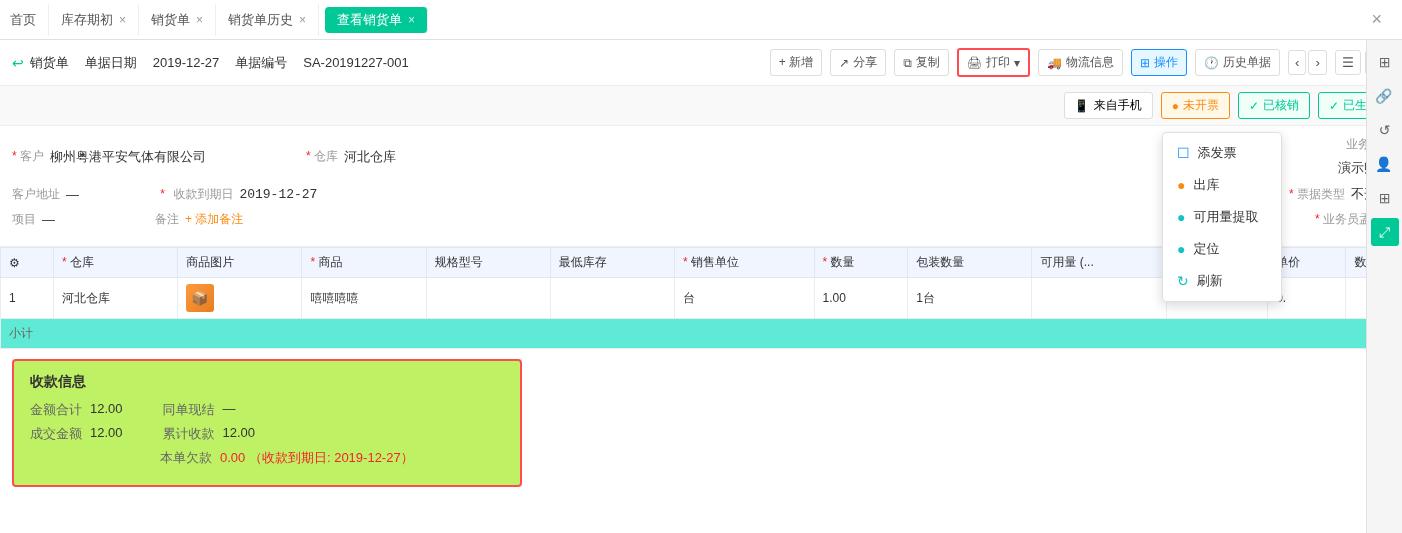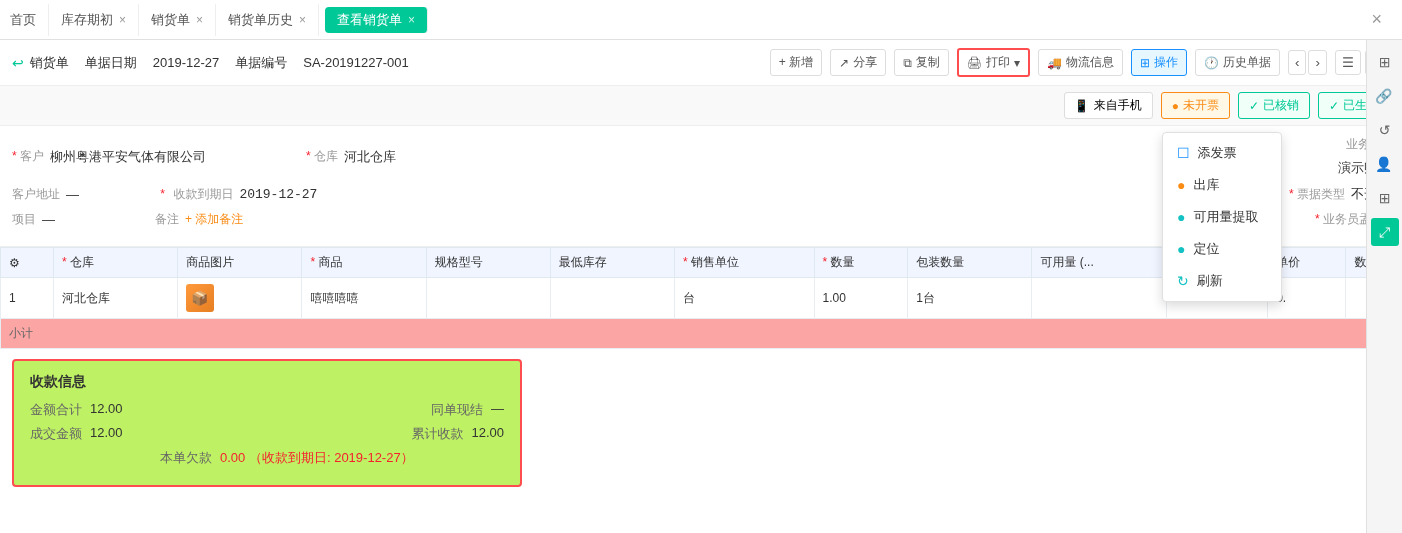--- a/index.html
+++ b/index.html
@@ -74,36 +74,36 @@
     table { width: 100%; border-collapse: collapse; font-size: 12px; }
     thead th {
       background: #f0f5ff; border: 1px solid #e0e8f0; padding: 6px 8px;
       text-align: left; font-weight: normal; color: #333; white-space: nowrap;
     }
     thead th.required::before { content: '* '; color: #f5222d; }
     tbody td {
       border: 1px solid #e8edf2; padding: 6px 8px; color: #333; white-space: nowrap;
     }
     tbody tr:nth-child(even) { background: #fafafa; }
-    .subtotal-row td { background: #fca5a5; font-size: 12px; color: #666; }
+    .subtotal-row td { background: #5eead4; font-size: 12px; color: #666; }
 
     
     .product-thumb {
       width: 28px; height: 28px; background: linear-gradient(135deg, #ff9a3c, #e67e22);
       border-radius: 3px; display: flex; align-items: center; justify-content: center;
       font-size: 14px;
     }
 
     
     .payment-box {
       margin: 10px 12px; border: 2px solid #ff4d4f; border-radius: 4px; padding: 12px 16px;
       background: #bef264; max-width: 510px;
     }
     .payment-title { font-weight: bold; font-size: 14px; margin-bottom: 10px; }
-    .payment-row { display: flex; gap: 40px; margin-bottom: 6px; justify-content: space-between; }
+    .payment-row { display: flex; gap: 40px; margin-bottom: 6px; }
     .payment-item { display: flex; gap: 8px; font-size: 13px; }
     .payment-item-label { color: #666; }
     .payment-item-value { color: #333; }
     .payment-item-value.red { color: #f5222d; }
     .payment-item-value .date-hint { color: #f5222d; }
 
     
     .right-sidebar {
       position: absolute; right: 0; top: 0; bottom: 0; width: 36px;
       background: #f5f5f5; border-left: 1px solid #e0e0e0;

